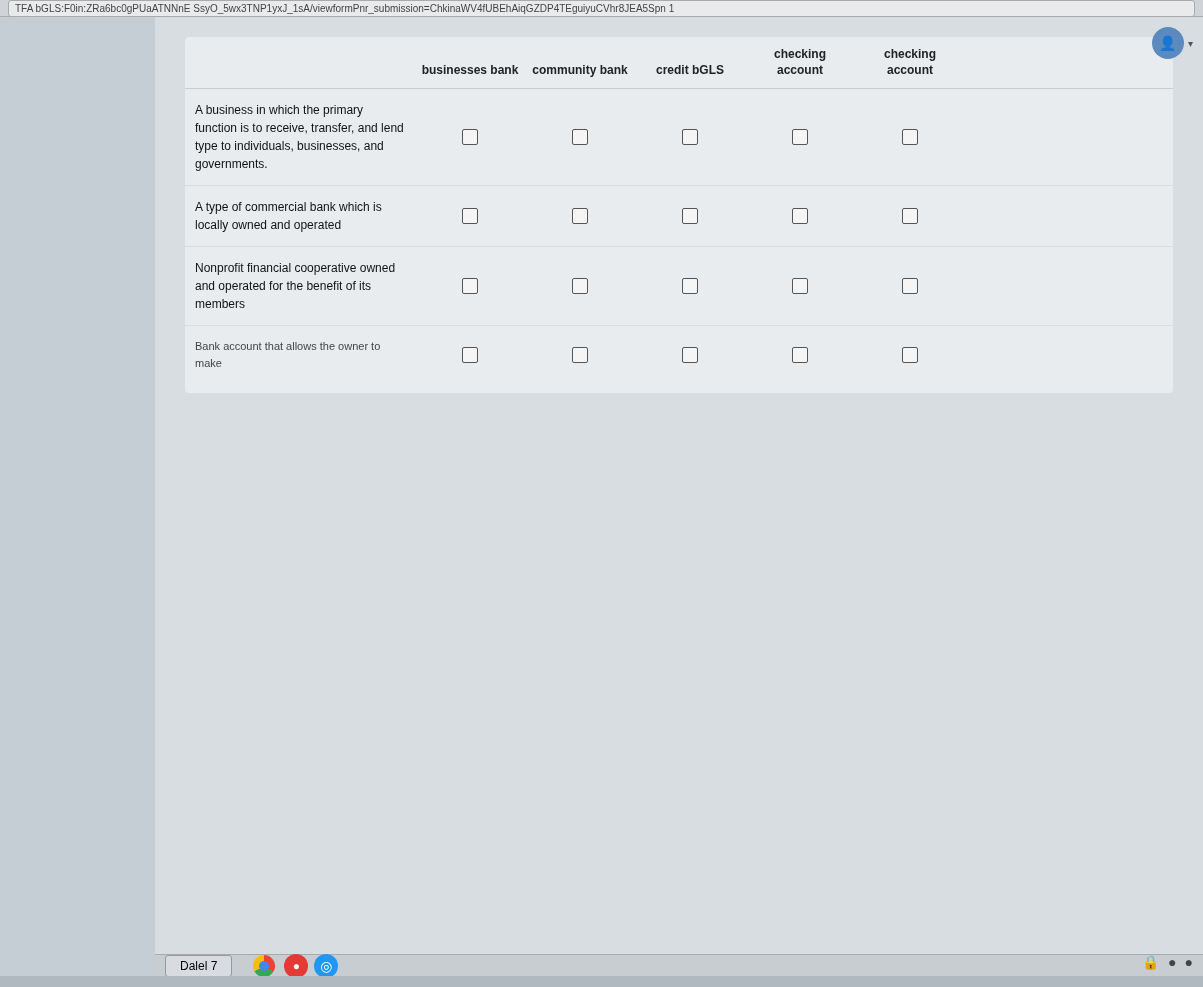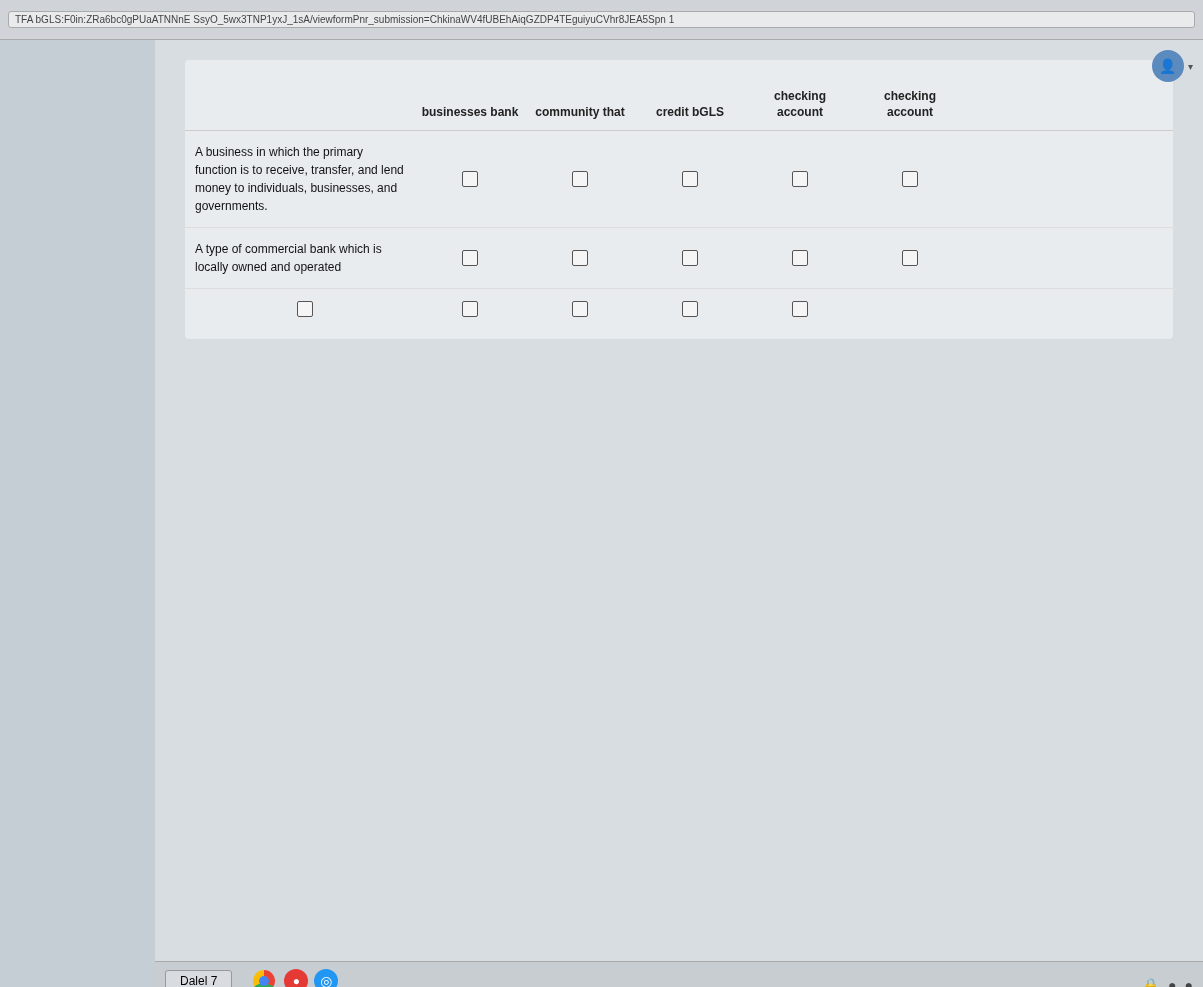--- a/index.html
+++ b/index.html
@@ -10,21 +10,21 @@
       font-size: 13px;
       color: #111;
       width: 1203px;
       height: 987px;
       overflow: hidden;
       position: relative;
     }
 
     .browser-bar {
       background: #d0d4d8;
-      height: 40px;
+      height: 17px;
       width: 100%;
       display: flex;
       align-items: center;
       padding: 0 8px;
       font-size: 11px;
       color: #333;
       border-bottom: 1px solid #aaa;
     }
 
     .browser-bar-url {
@@ -76,21 +76,20 @@
       border-bottom: 1px solid #ccc;
     }
 
     .header-cell {
       text-align: center;
       font-size: 12px;
       font-weight: bold;
       color: #222;
       line-height: 1.3;
       padding: 0 5px;
-      margin-top: 19px;
     }
 
     .header-cell:first-child {
       text-align: left;
     }
 
     .data-row {
       display: grid;
       grid-template-columns: 220px 110px 110px 110px 110px 110px;
       align-items: center;
@@ -128,21 +127,21 @@
 
     .checkbox-cell input[type="checkbox"]:checked {
       background: #555;
     }
 
     .bottom-bar {
       position: absolute;
       bottom: 0;
       left: 0;
       right: 0;
-      height: 38px;
+      height: 22px;
       background: #c8cdd2;
       display: flex;
       align-items: center;
       padding: 0 10px;
       border-top: 1px solid #aaa;
     }
 
     .bottom-bar-btn {
       background: #d8dce0;
       border: 1px solid #999;
@@ -241,28 +240,28 @@
         <span>👤</span>
       </div>
       <span class="chevron-down">▾</span>
     </div>
 
     <div class="table-container">
 
       <div class="header-row">
         <div class="header-cell"></div>
         <div class="header-cell">businesses bank</div>
-        <div class="header-cell">community that</div>
+        <div class="header-cell">community bank</div>
         <div class="header-cell">credit bGLS</div>
         <div class="header-cell">checking account</div>
         <div class="header-cell">checking account</div>
       </div>
 
       <div class="data-row">
-        <div class="row-label">A business in which the primary function is to receive, transfer, and lend money to individuals, businesses, and governments.</div>
+        <div class="row-label">A business in which the primary function is to receive, transfer, and lend type to individuals, businesses, and governments.</div>
         <div class="checkbox-cell">
           <input type="checkbox" style="">
         </div>
         <div class="checkbox-cell">
           <input type="checkbox" style="">
         </div>
         <div class="checkbox-cell">
           <input type="checkbox" style="">
         </div>
         <div class="checkbox-cell">
@@ -285,22 +284,41 @@
           <input type="checkbox" style="">
         </div>
         <div class="checkbox-cell">
           <input type="checkbox" style="">
         </div>
         <div class="checkbox-cell">
           <input type="checkbox" style="">
         </div>
       </div>
 
-
       <div class="data-row">
+        <div class="row-label">Nonprofit financial cooperative owned and operated for the benefit of its members</div>
+        <div class="checkbox-cell">
+          <input type="checkbox" style="">
+        </div>
+        <div class="checkbox-cell">
+          <input type="checkbox" style="">
+        </div>
+        <div class="checkbox-cell">
+          <input type="checkbox" style="">
+        </div>
+        <div class="checkbox-cell">
+          <input type="checkbox" style="">
+        </div>
+        <div class="checkbox-cell">
+          <input type="checkbox" style="">
+        </div>
+      </div>
+
+      <div class="data-row">
+        <div class="row-label row-label-partial">Bank account that allows the owner to make</div>
         <div class="checkbox-cell">
           <input type="checkbox" style="">
         </div>
         <div class="checkbox-cell">
           <input type="checkbox" style="">
         </div>
         <div class="checkbox-cell">
           <input type="checkbox" style="">
         </div>
         <div class="checkbox-cell">

